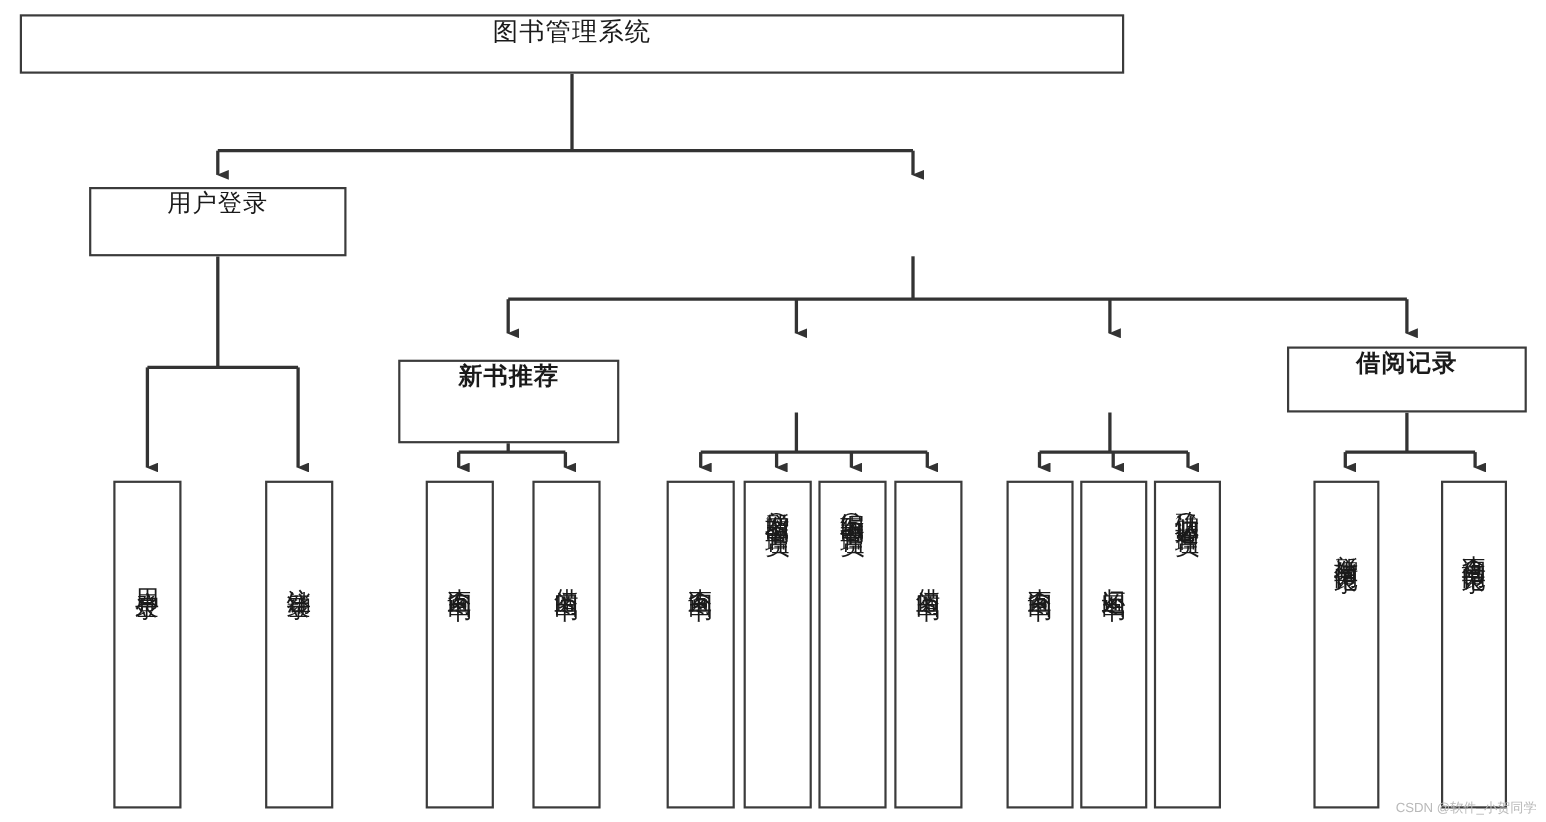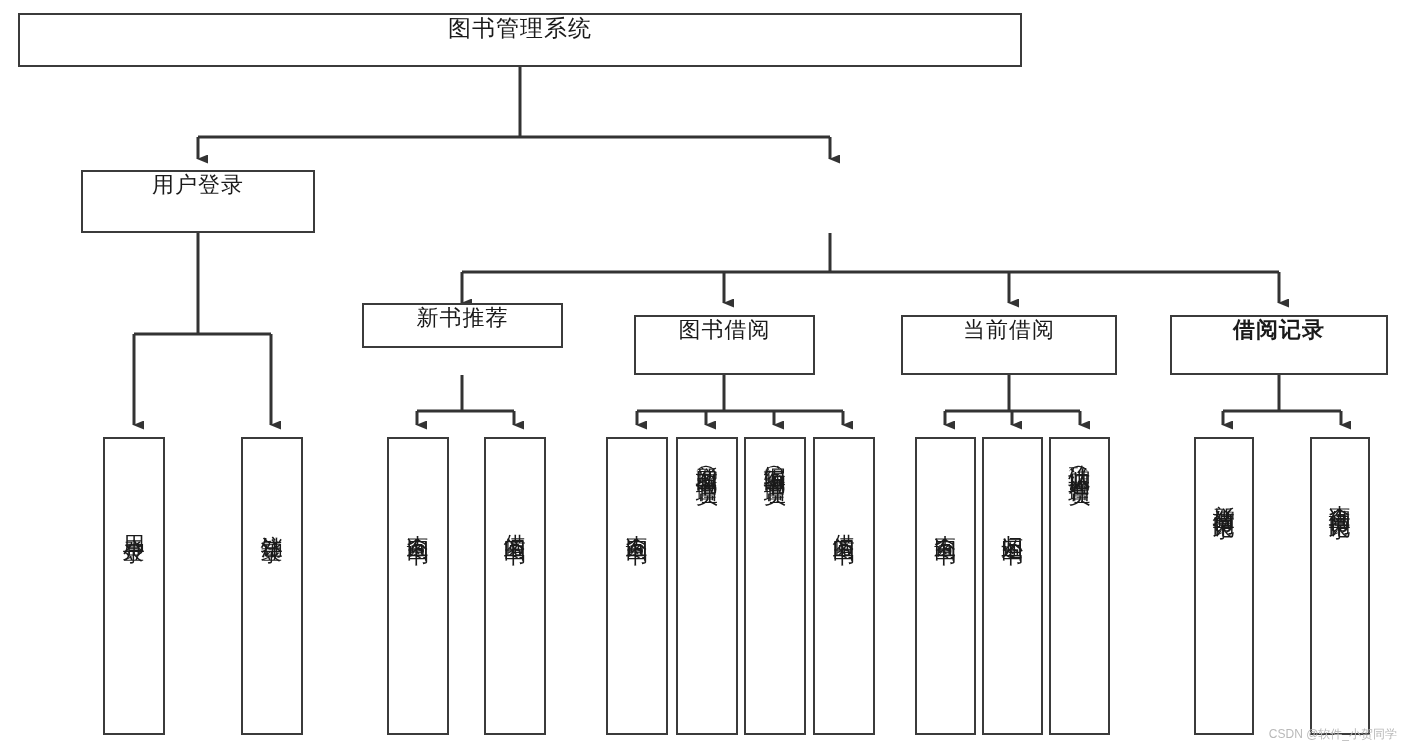--- a/index.html
+++ b/index.html
@@ -132,28 +132,22 @@
   </svg>
 
   <div class="node h root" style="left:18px; top:13px; width:1004px; height:54px;">
     <span class="label">图书管理系统</span>
   </div>
 
   <div class="node h" style="left:81px; top:170px; width:234px; height:63px;">
     <span class="label">用户登录</span>
   </div>
 
-  <div class="node h" style="left:362px; top:303px; width:201px; height:45px;">
+  <div class="node h" style="left:362px; top:327px; width:201px; height:76px;font-weight:bold;">
     <span class="label">新书推荐</span>
-  </div>
-  <div class="node h" style="left:634px; top:315px; width:181px; height:60px;">
-    <span class="label">图书借阅</span>
-  </div>
-  <div class="node h" style="left:901px; top:315px; width:216px; height:60px;">
-    <span class="label">当前借阅</span>
   </div>
   <div class="node h" style="left:1170px; top:315px; width:218px; height:60px;font-weight:bold;">
     <span class="label">借阅记录</span>
   </div>
 
   <div class="node v mid" style="left:103px; top:437px; width:62px; height:298px;">
     <span class="label">用户登录</span>
   </div>
   <div class="node v mid" style="left:241px; top:437px; width:62px; height:298px;">
     <span class="label">注销登录</span>

